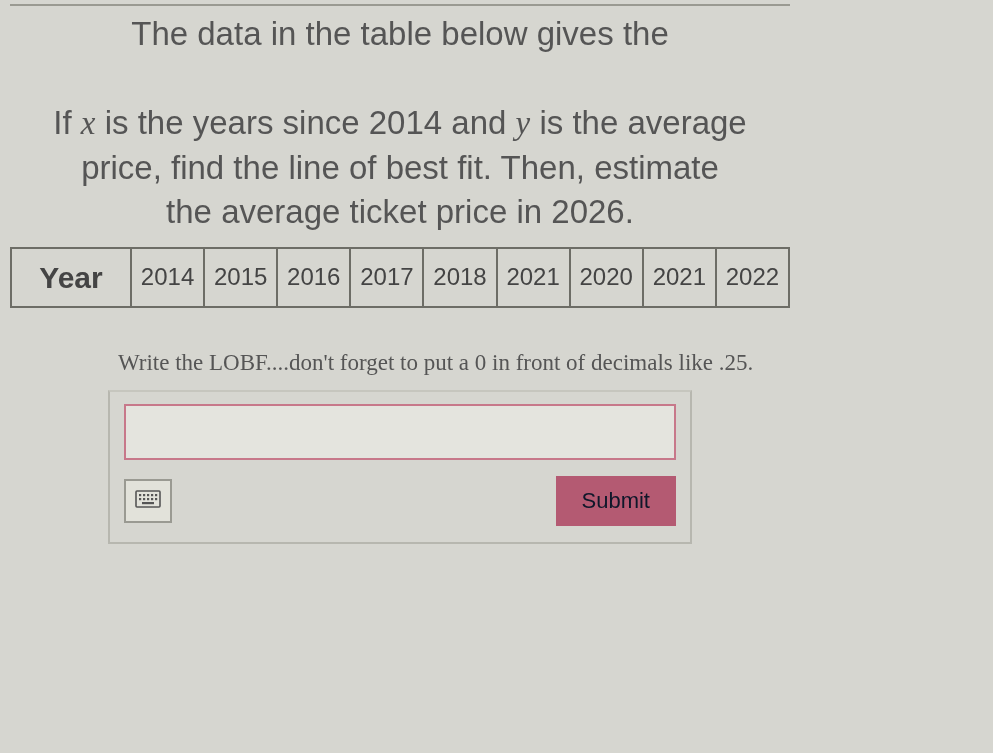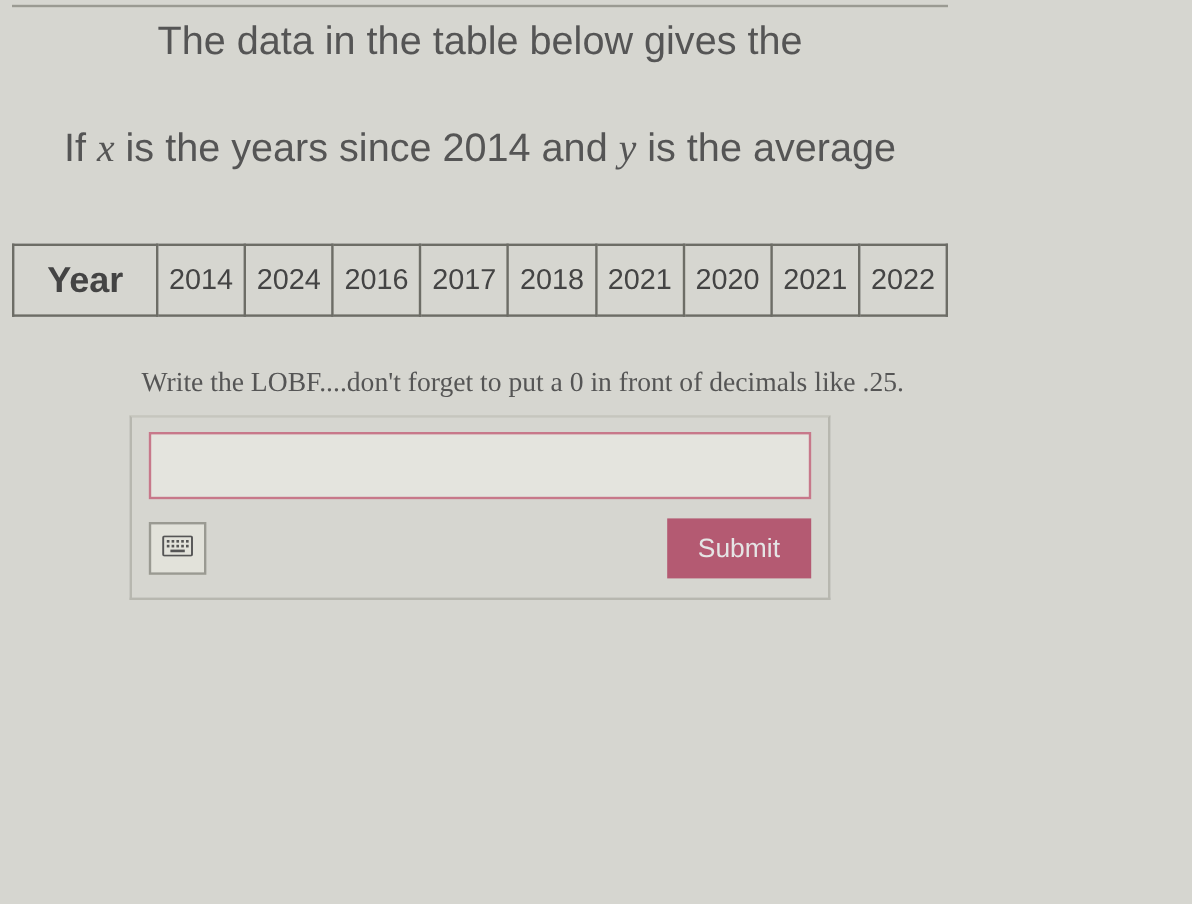--- a/index.html
+++ b/index.html
@@ -11,53 +11,54 @@
   table.data td,table.data th{border:2px solid #6d6d66;text-align:center;font-size:24px;color:#444;padding:12px 0;background:transparent;}
   table.data th{font-weight:bold;border-radius:22px;}
   table.data .rowhdr{font-weight:bold;font-size:30px;line-height:1.1;}
   .col-hdr{width:120px;}
   .instr{font-size:23px;color:#555;margin:42px 0 14px 108px;font-family:Liberation Serif, serif;}
   .answer-area{border:2px solid #b7b7af;border-top-color:#c6c6be;margin:0 98px 0 98px;padding:0;background:#d6d6d0;}
   .answer-input{display:block;width:calc(100% - 28px);margin:12px auto 0 auto;height:56px;border:2px solid #c7788a;background:#e4e4de;font-size:22px;padding:0 10px;box-sizing:border-box;color:#444;}
   .answer-row{display:flex;justify-content:space-between;align-items:center;padding:16px 14px 16px 14px;}
   .kbd-btn{width:44px;height:40px;border:2px solid #9a9a92;background:#e2e2da;display:flex;align-items:center;justify-content:center;cursor:pointer;}
   .kbd-btn svg{width:26px;height:18px;}
-  .submit-btn{background:#b45a72;color:#e5e5e5;border:none;font-size:22px;padding:12px 26px;cursor:pointer;}
+  .submit-btn{background:#b45a72;color:#0f172a;border:none;font-size:22px;padding:12px 26px;cursor:pointer;}
 </style>
 </head>
 <body>
 
 <div class="wrap">
   <div class="top-rule"></div>
 
   <div class="prompt">
     <span>The data in the table below gives the</span><br>
     <br>
     <span>If </span><span class="italic">x</span><span> is the years since 2014 and </span><span class="italic">y</span><span> is the average</span><br>
-    <br>
+    <span>price, find the line of best fit.  Then, estimate</span><br>
+    <span>the average ticket price in 2026.</span>
   </div>
 
   <table class="data">
     <colgroup>
       <col class="col-hdr">
       <col>
         <col>
         <col>
         <col>
         <col>
         <col>
         <col>
         <col>
         <col>
     </colgroup>
     <tbody>
         <tr>
       <th class="rowhdr">Year</th>
       <td>2014</td>
-      <td>2024</td>
+      <td>2015</td>
       <td>2016</td>
       <td>2017</td>
       <td>2018</td>
       <td>2021</td>
       <td>2020</td>
       <td>2021</td>
       <td>2022</td>
     </tr>
   </tbody>
     </table>

